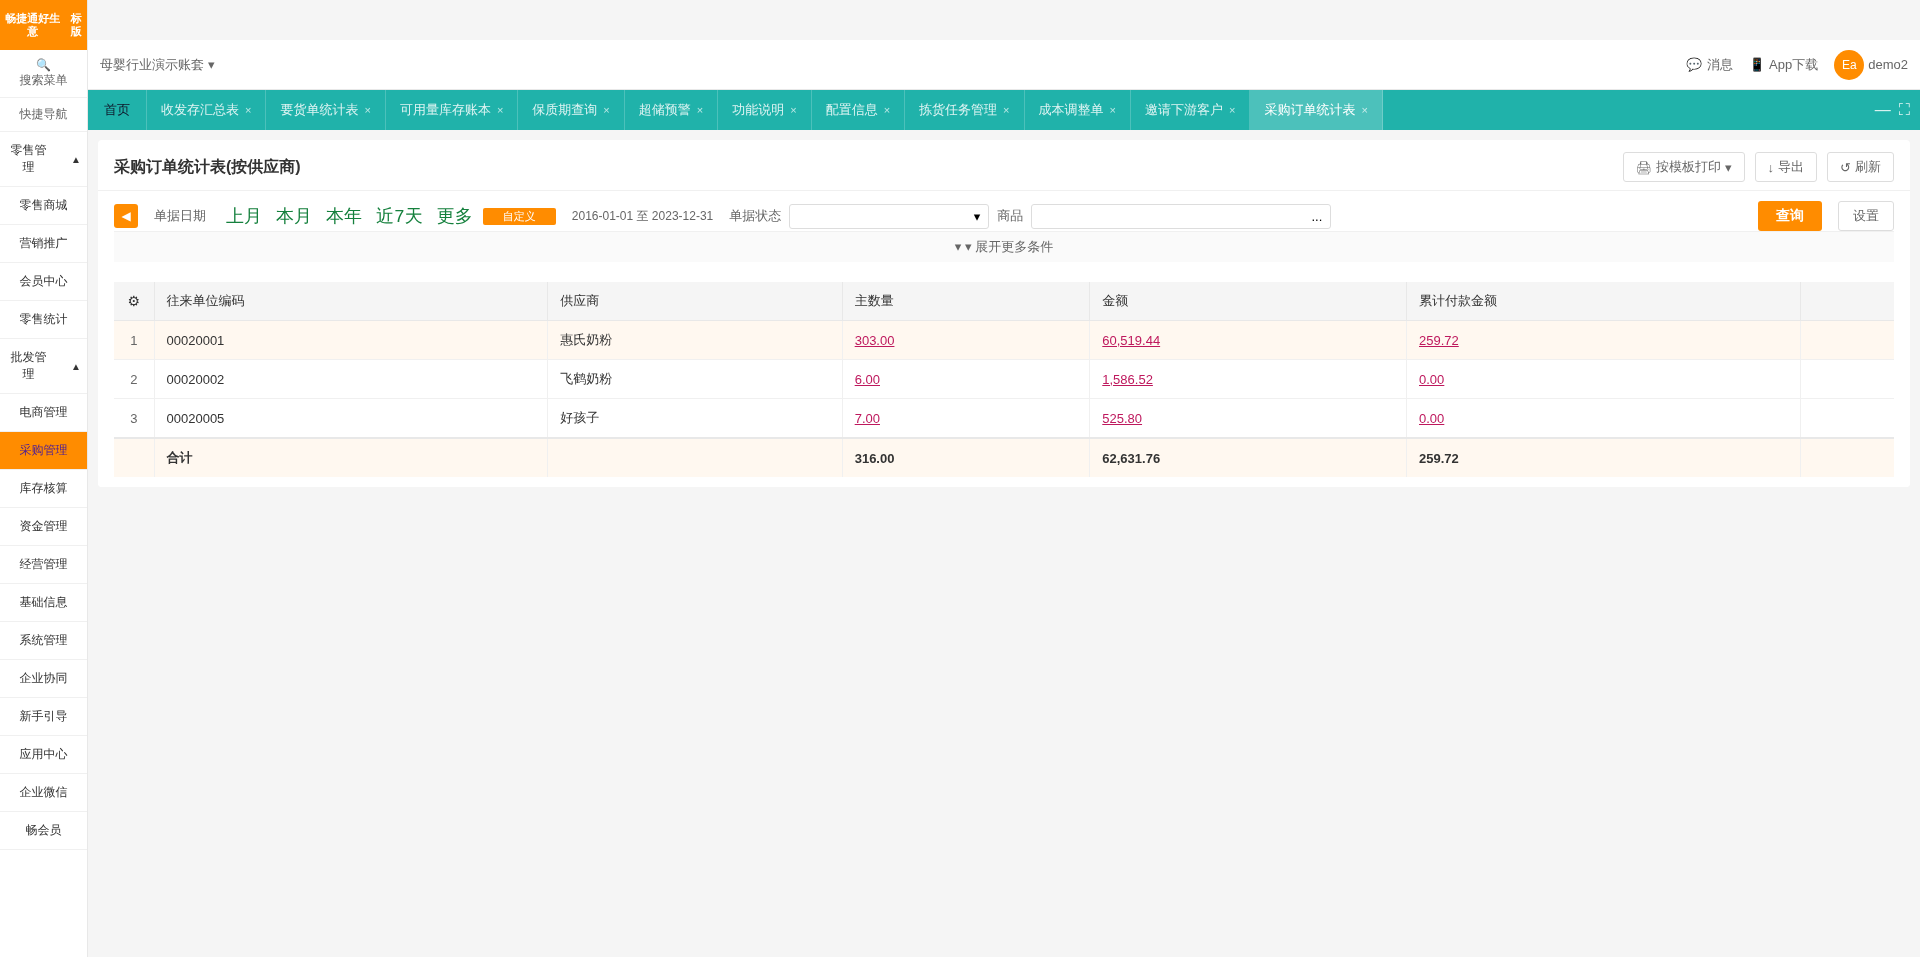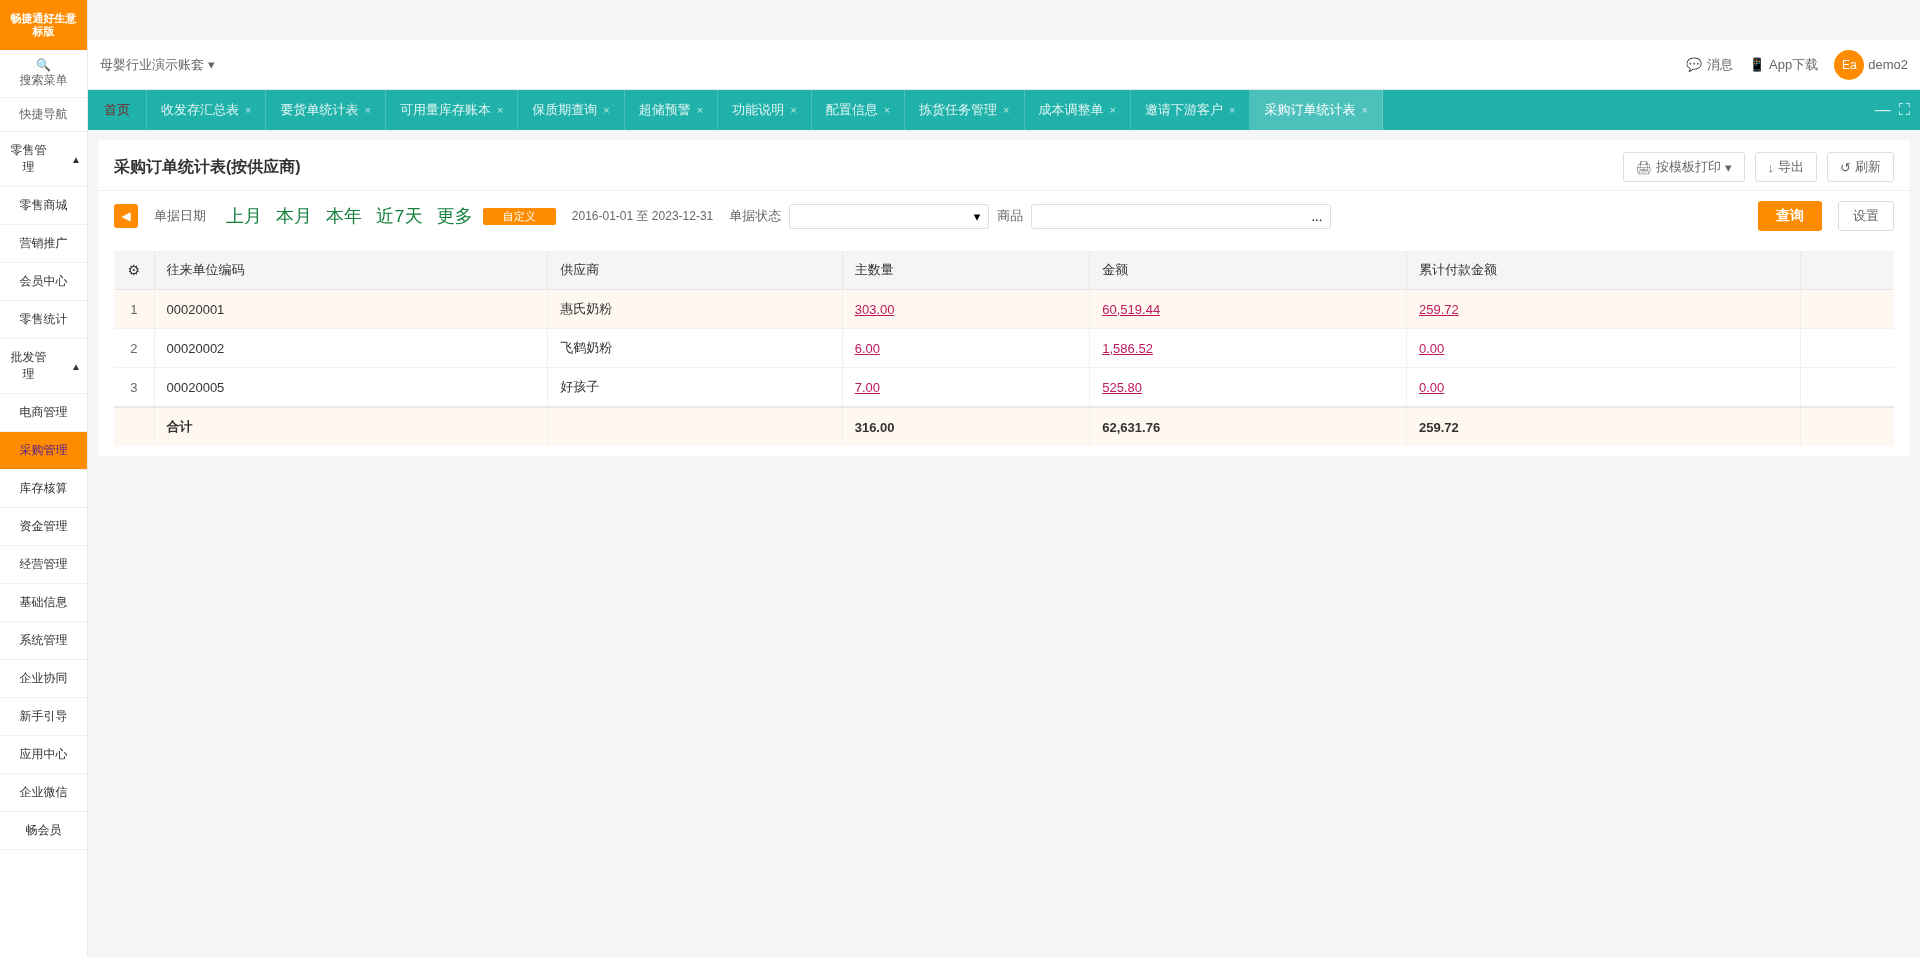--- a/index.html
+++ b/index.html
@@ -15,21 +15,20 @@
       flex-shrink: 0;
       height: 100%;
       overflow-y: auto;
     }
     .sidebar-logo {
       background: #ff8c00;
       height: 50px;
       display: flex;
       align-items: center;
       justify-content: center;
-      flex-direction: column;
     }
     .sidebar-logo-text {
       color: #fff;
       font-size: 11px;
       font-weight: bold;
       line-height: 1.2;
       text-align: center;
     }
     .sidebar-search {
       padding: 8px 6px;
@@ -154,21 +153,21 @@
       background: rgba(255,255,255,0.2);
       color: #fff;
     }
     .tab-item .tab-close {
       font-size: 11px;
       color: rgba(255,255,255,0.7);
       cursor: pointer;
     }
     .tab-home {
       padding: 0 16px;
-      color: #7f1d1d;
+      color: #0f172a;
       font-size: 13px;
       cursor: pointer;
       height: 40px;
       display: flex;
       align-items: center;
       border-right: 1px solid rgba(255,255,255,0.2);
       flex-shrink: 0;
     }
     .tab-bar-right {
       margin-left: auto;
@@ -631,20 +630,24 @@
             <div class="filter-input">
               <span class="filter-input-text"></span>
               <span>...</span>
             </div>
           </div>
 
           <button class="btn-search">查询</button>
           <button class="btn-settings">设置</button>
         </div>
 
+        <div class="expand-more">
+          <span>▾</span>
+          <span>▾ 展开更多条件</span>
+        </div>
       </div>
 
       <div class="table-area">
         <table>
           <thead>
             <tr>
               <th class="th-checkbox">
                 <span class="gear-icon">⚙</span>
               </th>
               <th>

